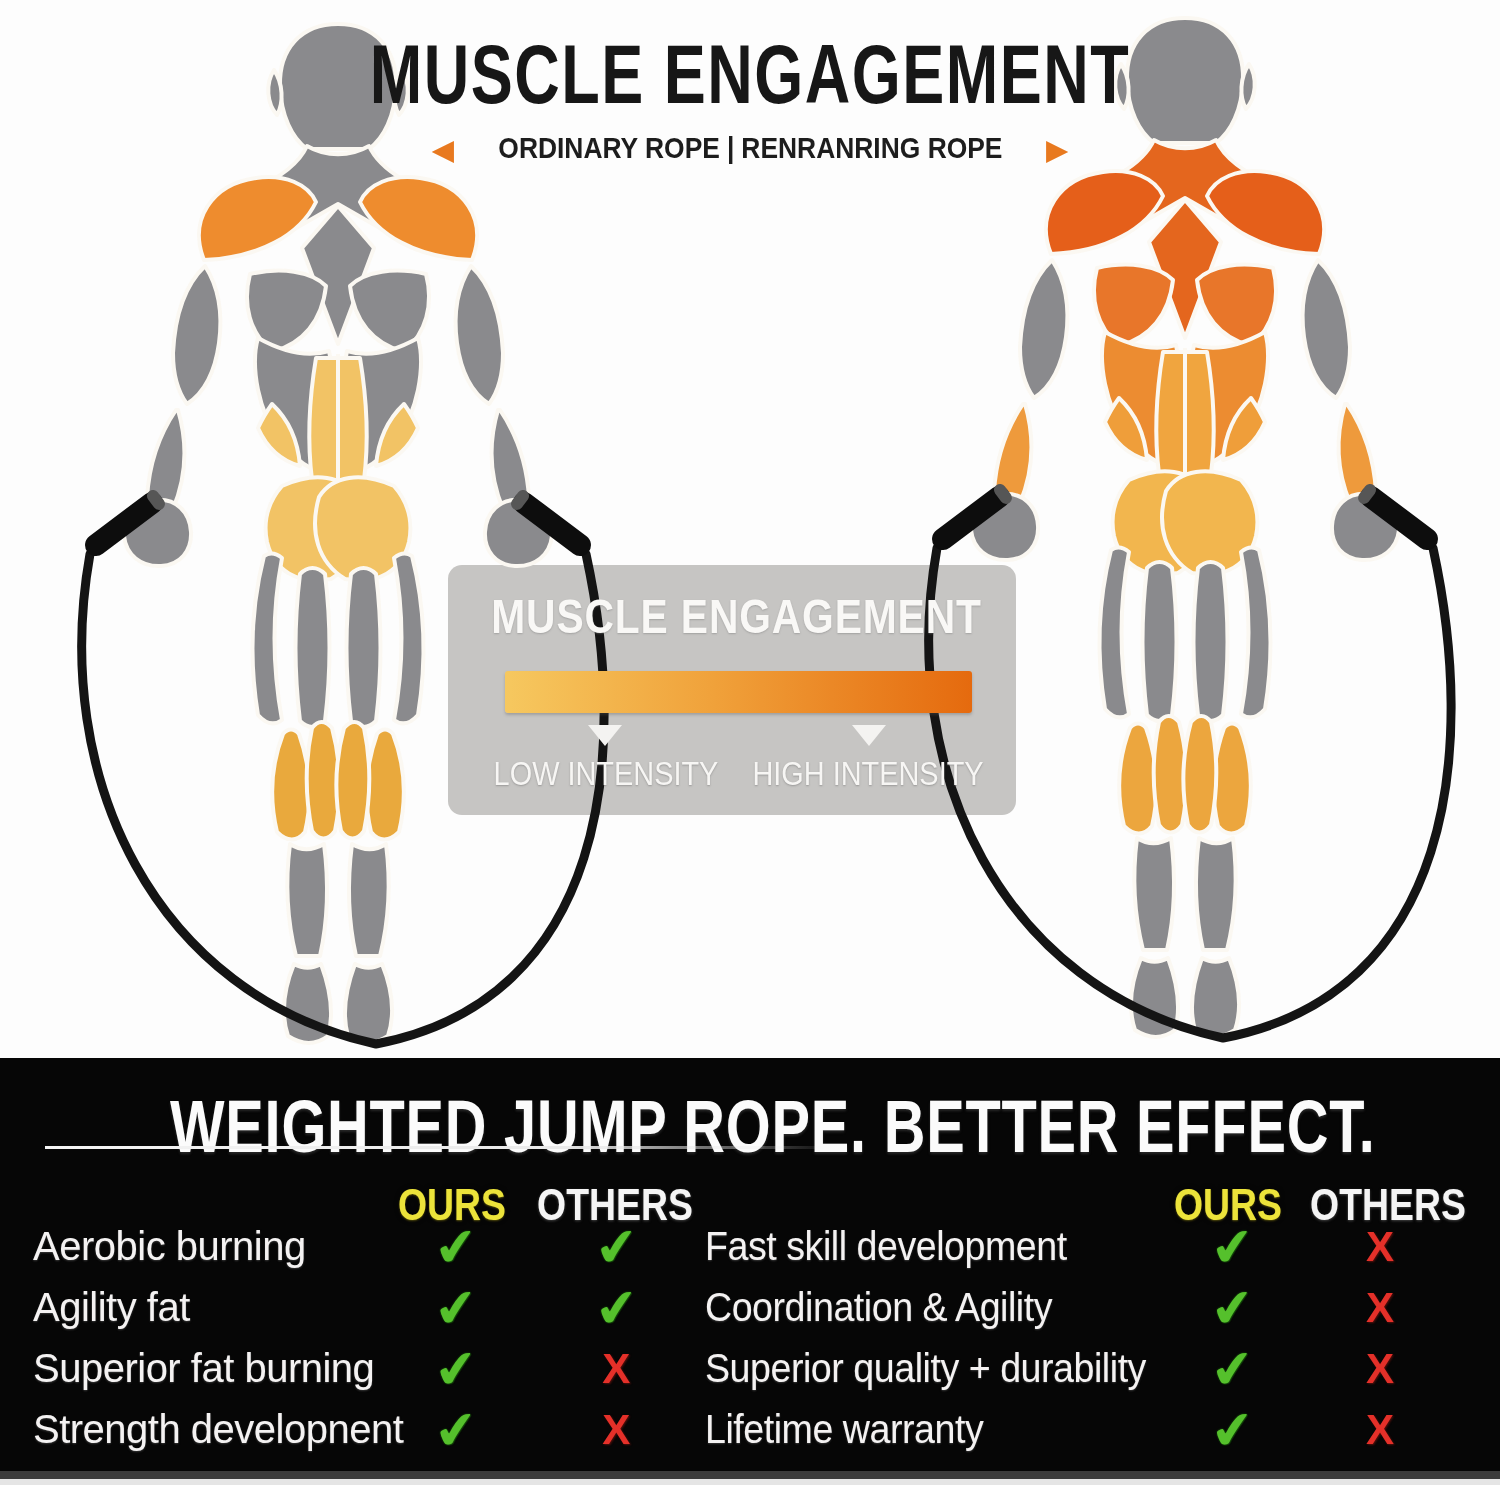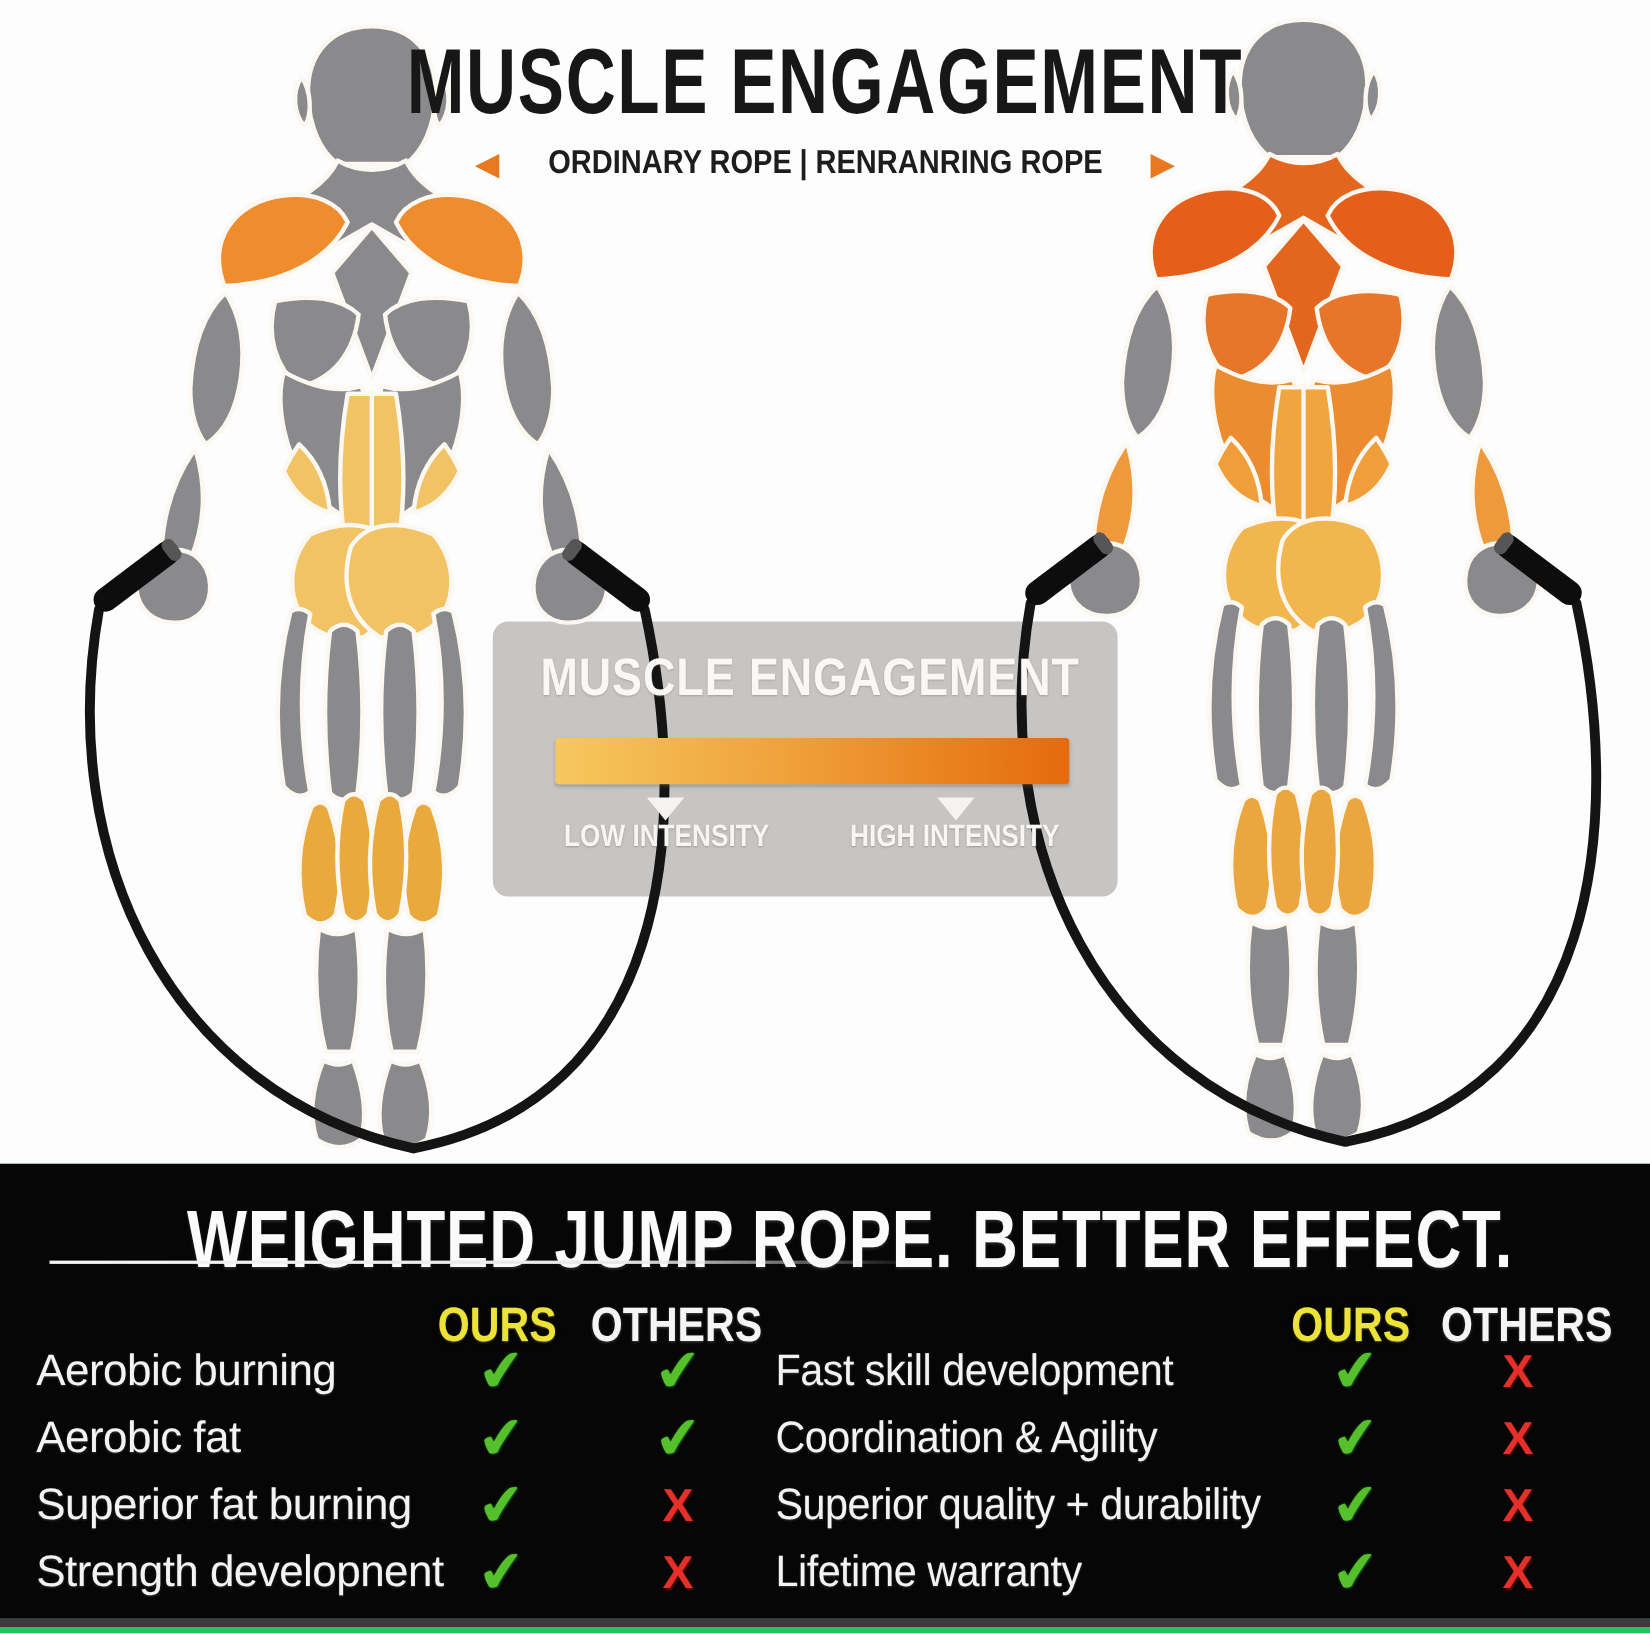--- a/index.html
+++ b/index.html
@@ -1,17 +1,17 @@
 <!DOCTYPE html>
 <html><head>
 <meta charset="utf-8">
 <style>
   html,body{margin:0;padding:0;background:#ffffff;}
   .stage{position:relative;width:1500px;height:1485px;overflow:hidden;
-         font-family:"Liberation Sans",sans-serif;background:#22c55e;}
+         font-family:"Liberation Sans",sans-serif;background:#e5e5e5;}
   
   .top-section{position:absolute;left:0;top:0;width:1500px;height:1058px;background:#fdfdfd;}
   .scene{position:absolute;left:0;top:0;}
   .overlay{position:absolute;pointer-events:none;}
   .center-wrap{left:0;right:0;text-align:center;}
   .cond{display:inline-block;white-space:nowrap;transform-origin:center;}
   .main-title{top:26px;font-size:84px;font-weight:800;color:#171717;letter-spacing:2px;}
   .main-title .cond{transform:scaleX(.75);}
   .legend{top:131px;font-size:30px;font-weight:800;color:#1d1d1d;}
   .legend .cond{transform:scaleX(.88);}
@@ -22,22 +22,22 @@
   .ip-title{position:absolute;top:24px;left:0;right:0;text-align:center;
             font-size:48px;font-weight:800;color:#f9f8f6;letter-spacing:1px;
             text-shadow:0 1px 2px rgba(120,120,120,.45);}
   .ip-title .cond{transform:scaleX(.85);}
   .ip-bar{position:absolute;top:106px;left:57px;width:467px;height:42px;border-radius:3px;
           background:linear-gradient(90deg,#f6c85f 0%,#f0a13a 45%,#e56a0e 100%);
           box-shadow:0 2px 3px rgba(90,90,90,.35);}
   .ip-tri{position:absolute;top:160px;width:0;height:0;transform:translateX(-50%);
           border-left:17px solid transparent;border-right:17px solid transparent;
           border-top:21px solid #f4f3f1;}
-  .ip-label{position:absolute;top:179px;transform:translateX(-50%);
-            font-size:28px;font-weight:700;color:#f7f6f4;white-space:nowrap;
+  .ip-label{position:absolute;top:189px;transform:translateX(-50%);
+            font-size:34px;font-weight:400;color:#f7f6f4;white-space:nowrap;
             text-shadow:0 1px 2px rgba(110,110,110,.5);}
   .ip-label .cond{transform:scaleX(.85);}
   
   .bottom-section{position:absolute;left:0;top:1058px;width:1500px;height:421px;background:#060606;color:#f3f3f3;}
   .cmp-title{position:absolute;top:26px;left:0;right:0;text-align:center;
              font-size:74px;font-weight:800;color:#fbfbfb;letter-spacing:1px;
              text-shadow:0 2px 3px rgba(90,90,90,.4);}
   .cmp-title .cond{transform:scaleX(.78);}
   .divider{position:absolute;top:88px;left:45px;width:795px;height:3px;
            background:linear-gradient(90deg,#f4f4f4 0%,#e9e9e9 65%,rgba(255,255,255,0) 100%);}
@@ -186,21 +186,21 @@
     <span class="col-head col-others" style="left:1388px"><span class="cond">OTHERS</span></span>
 
     <div class="rows rows-left">
   <div class="cmp-row">
     <span class="row-label">Aerobic burning</span>
     <span class="mark cell1 mark-check">✔</span>
     <span class="mark cell2 mark-check">✔</span>
   </div>
 
   <div class="cmp-row">
-    <span class="row-label">Aerobic fat</span>
+    <span class="row-label">Agility fat</span>
     <span class="mark cell1 mark-check">✔</span>
     <span class="mark cell2 mark-check">✔</span>
   </div>
 
   <div class="cmp-row">
     <span class="row-label">Superior fat burning</span>
     <span class="mark cell1 mark-check">✔</span>
     <span class="mark cell2 mark-cross">X</span>
   </div>
 

